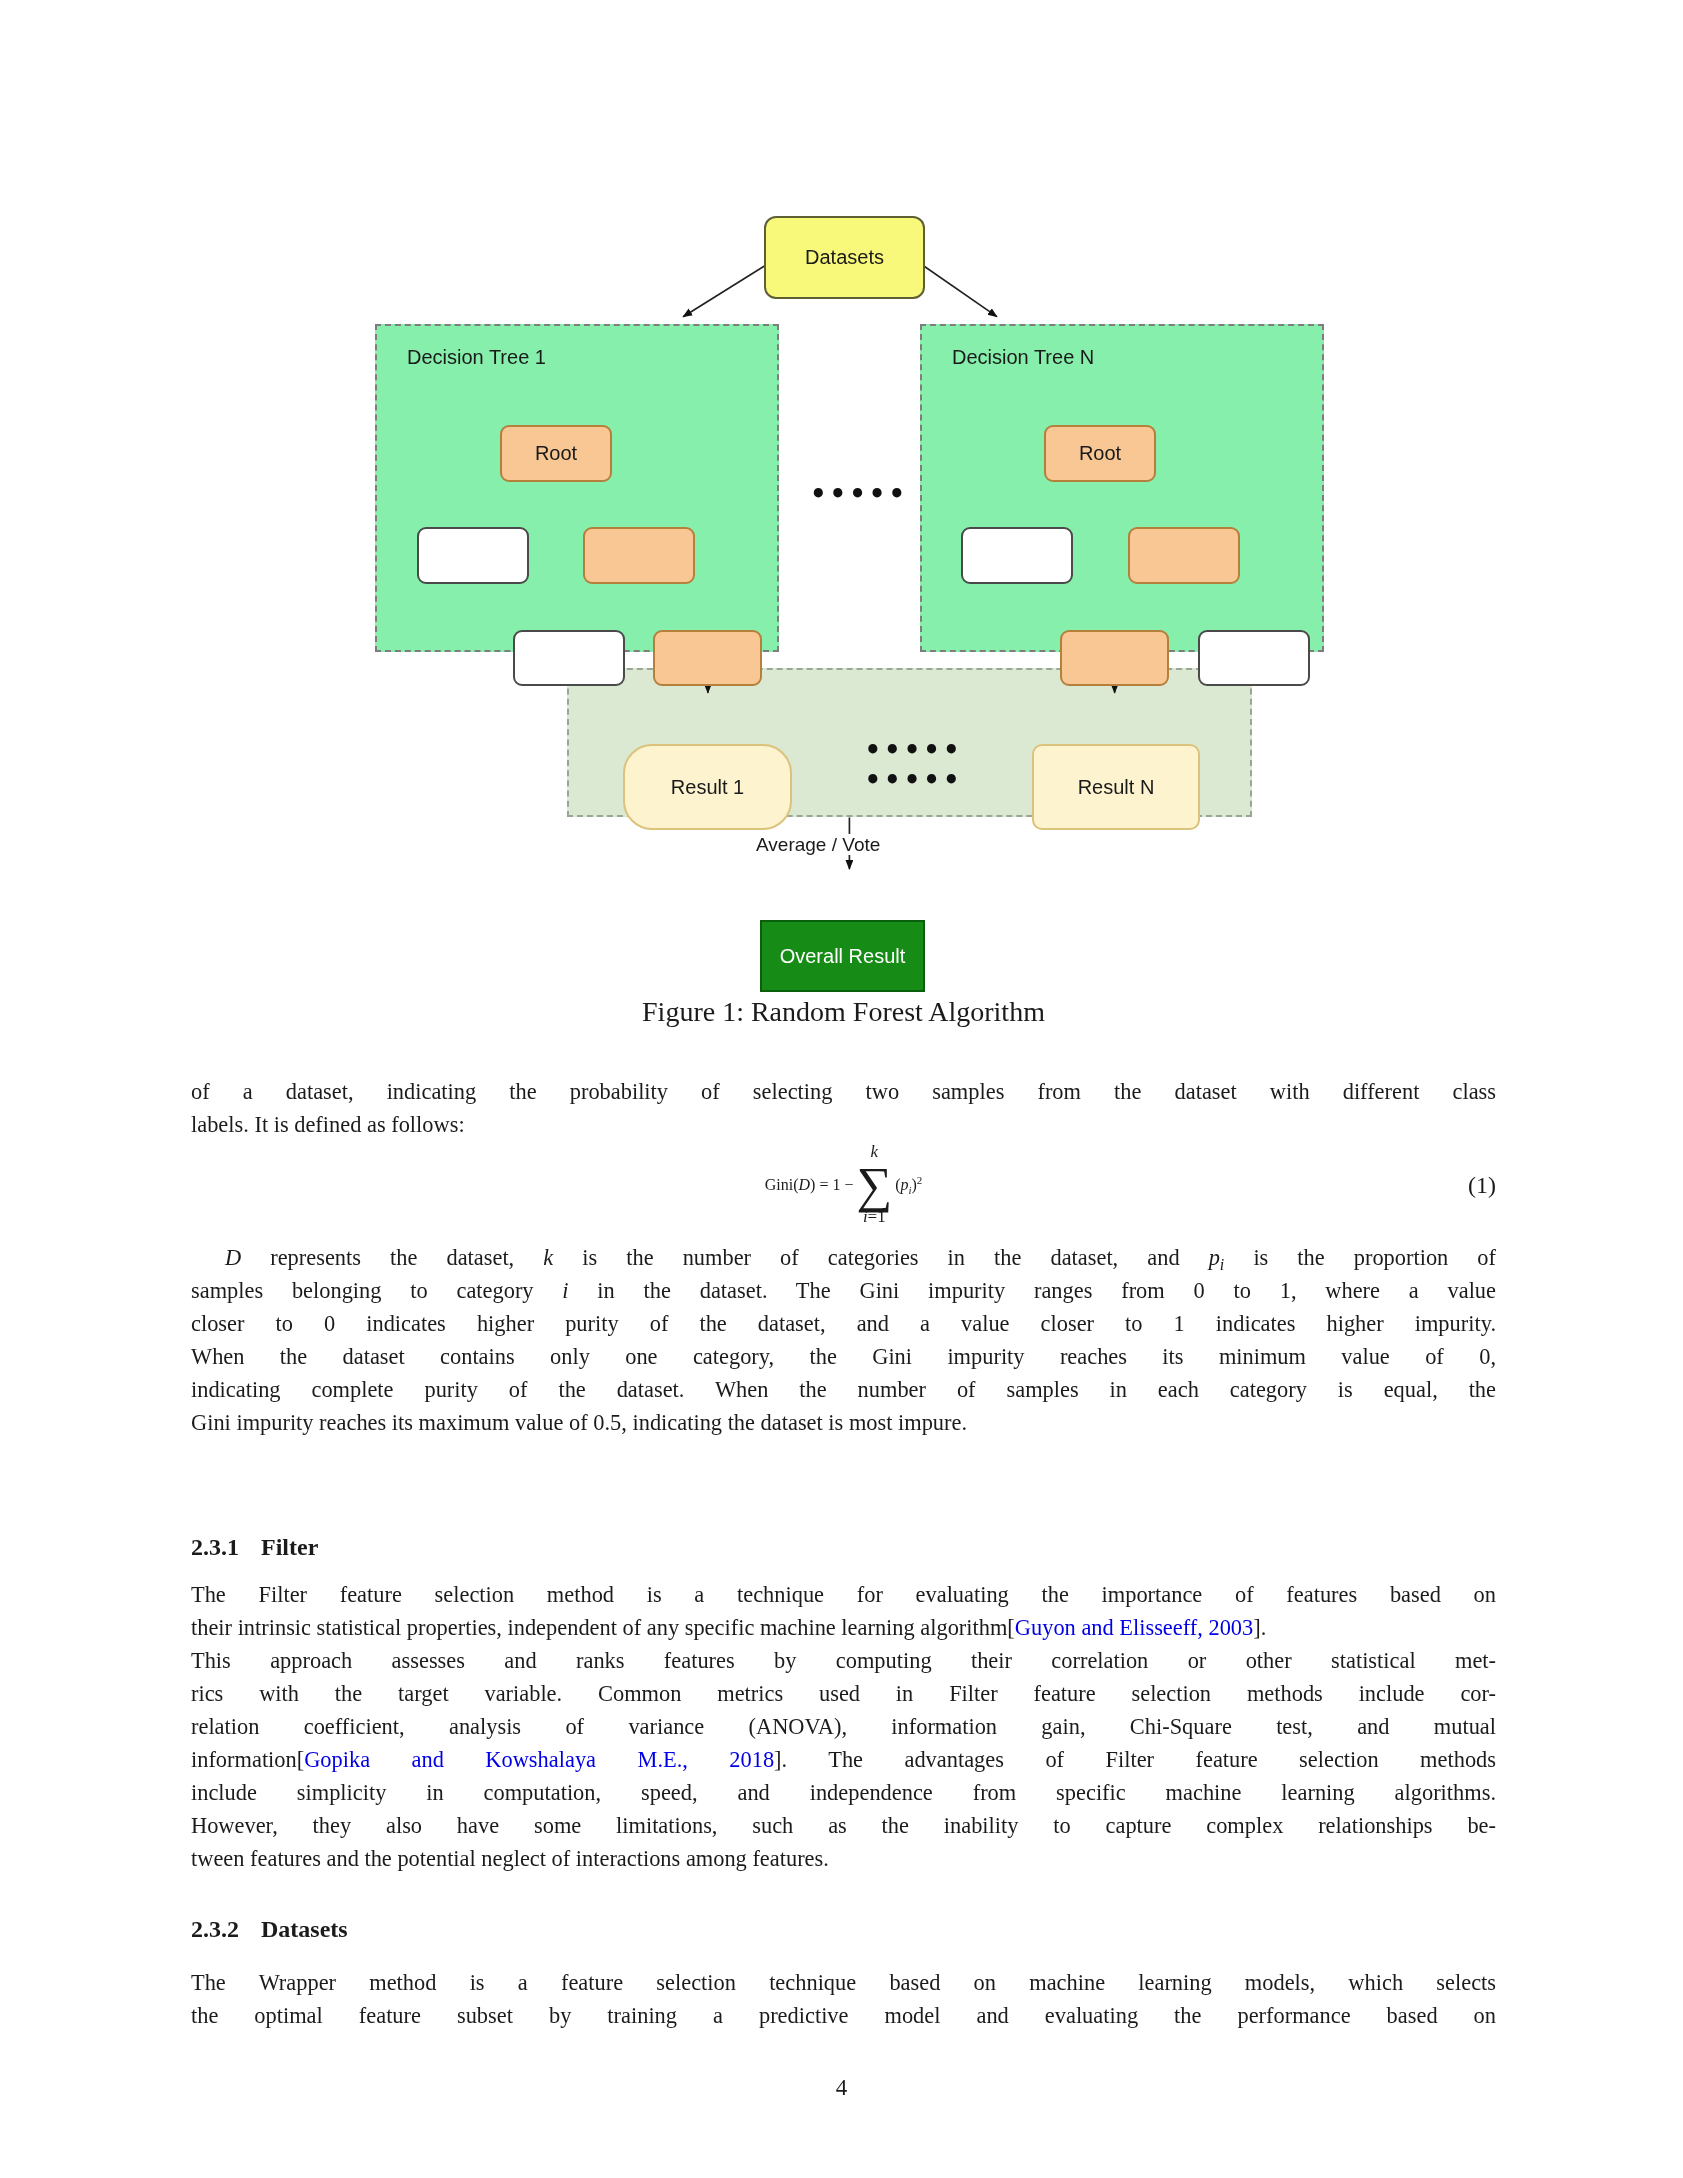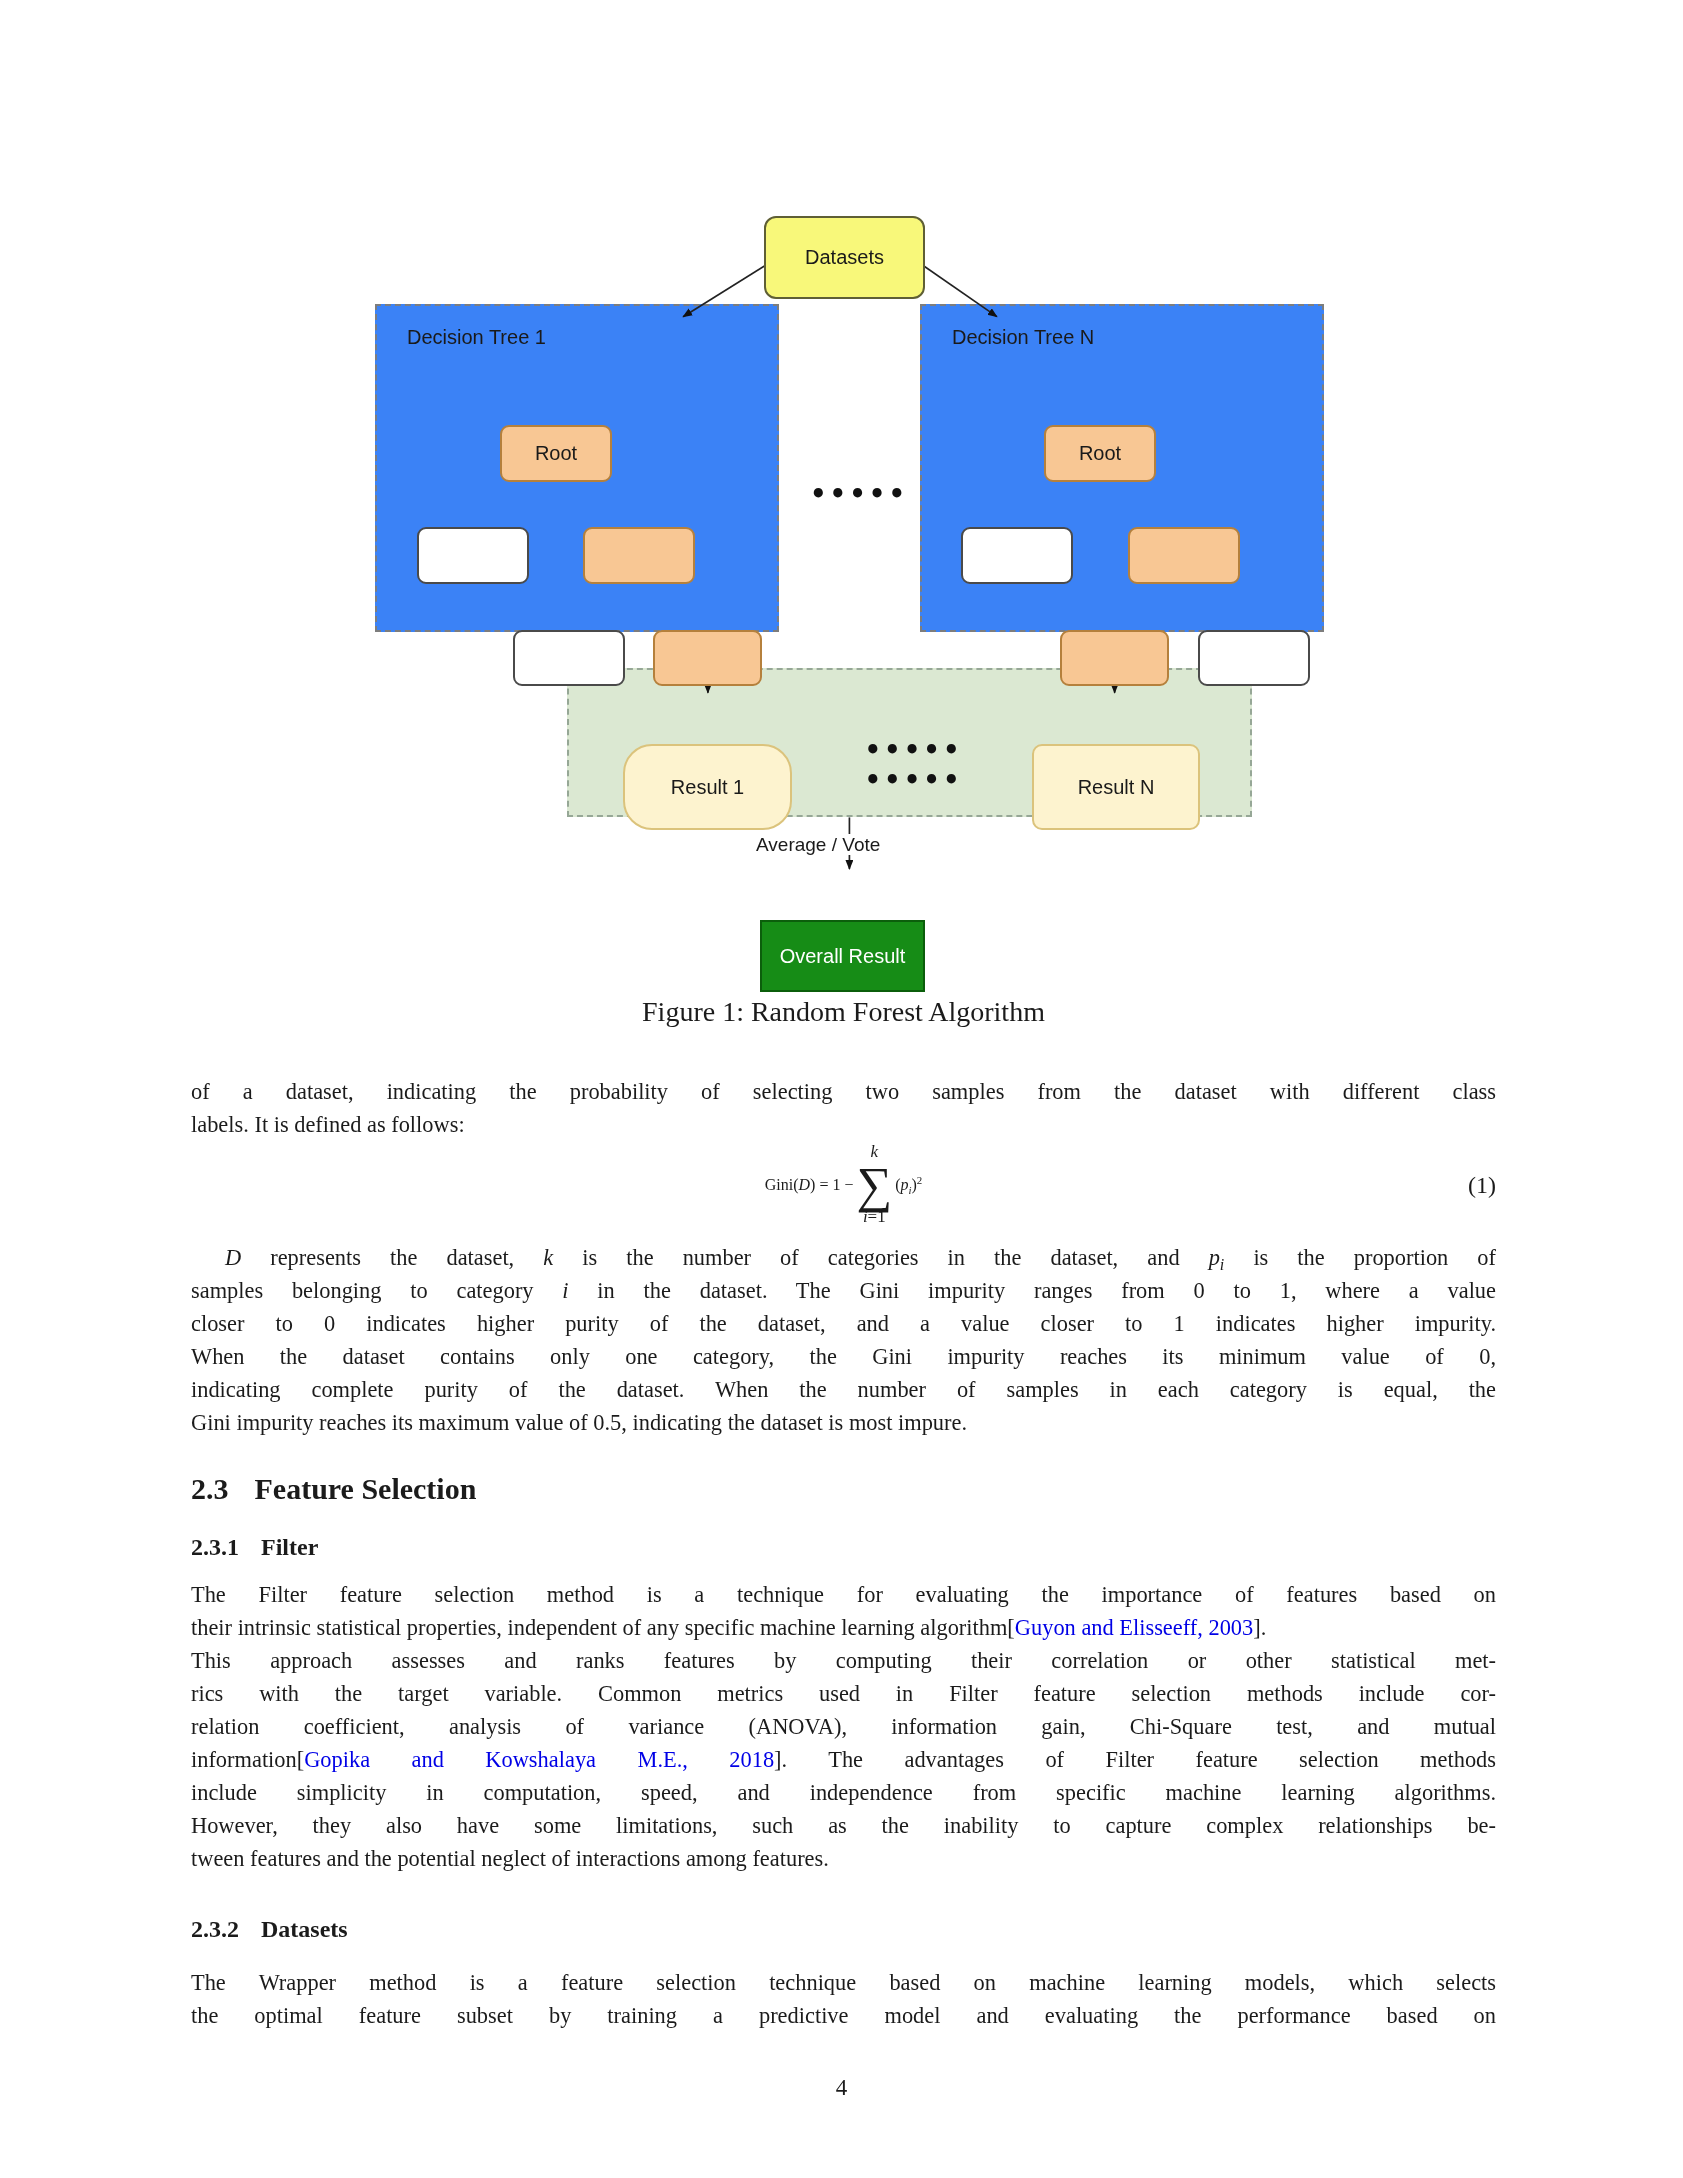--- a/index.html
+++ b/index.html
@@ -2,21 +2,21 @@
 <html><head>
 <meta charset="utf-8">
 <style>
   html,body{margin:0;padding:0;background:#ffffff;}
   .page{position:relative;width:1683px;height:2178px;background:#ffffff;overflow:hidden;
         font-family:"Liberation Serif","DejaVu Serif",serif;color:#1b1b1b;}
 
   
   .fig{position:absolute;left:0;top:0;width:1683px;height:1049px;}
   .fig svg{position:absolute;left:0;top:0;}
-  .panel{position:absolute;top:304px;width:404px;height:328px;background:#3b82f6;
+  .panel{position:absolute;top:324px;width:404px;height:328px;background:#86efac;
          border:2px dashed #7d7d7d;box-sizing:border-box;z-index:1;}
   #panel1{left:375px;} #panelN{left:920px;}
   .panel-label{position:absolute;left:30px;top:20px;font-family:"Liberation Sans","DejaVu Sans",sans-serif;
                font-size:20px;color:#1a1a1a;}
   .band{position:absolute;left:567px;top:668px;width:685px;height:149px;background:#dbe8d2;
         border:2px dashed #96a796;box-sizing:border-box;z-index:1;}
   .node{position:absolute;display:flex;align-items:center;justify-content:center;box-sizing:border-box;
         font-family:"Liberation Sans","DejaVu Sans",sans-serif;font-size:20px;color:#1a1a1a;z-index:3;margin-top:44px;}
   #nd-datasets{left:764px;top:172px;width:161px;height:83px;background:#f8f87a;
                border:2px solid #5f5f35;border-radius:12px;}
@@ -170,23 +170,20 @@
 
   <div class="tb" id="para2">
       <div class="tline jl ind"><span class="it">D</span><span> represents the dataset, </span><span class="it">k</span><span> is the number of categories in the dataset, and </span><span class="it">p</span><span class="it sb">i</span><span> is the proportion of</span></div>
       <div class="tline jl"><span>samples belonging to category </span><span class="it">i</span><span> in the dataset. The Gini impurity ranges from 0 to 1, where a value</span></div>
       <div class="tline jl"><span>closer to 0 indicates higher purity of the dataset, and a value closer to 1 indicates higher impurity.</span></div>
       <div class="tline jl"><span>When the dataset contains only one category, the Gini impurity reaches its minimum value of 0,</span></div>
       <div class="tline jl"><span>indicating complete purity of the dataset. When the number of samples in each category is equal, the</span></div>
       <div class="tline"><span>Gini impurity reaches its maximum value of 0.5, indicating the dataset is most impure.</span></div>
     </div>
 
-  <div class="tb h-sec">
-    <span>2.3</span><span class="ht">Feature Selection</span>
-  </div>
   <div class="tb h-sub" id="h231">
     <span>2.3.1</span><span class="ht">Filter</span>
   </div>
 
   <div class="tb" id="para3">
       <div class="tline jl"><span>The Filter feature selection method is a technique for evaluating the importance of features based on</span></div>
       <div class="tline nw"><span>their intrinsic statistical properties, independent of any specific machine learning algorithm[</span><span class="cite">Guyon and Elisseeff, 2003</span><span>].</span></div>
       <div class="tline jl"><span>This approach assesses and ranks features by computing their correlation or other statistical met-</span></div>
       <div class="tline jl"><span>rics with the target variable. Common metrics used in Filter feature selection methods include cor-</span></div>
       <div class="tline jl"><span>relation coefficient, analysis of variance (ANOVA), information gain, Chi-Square test, and mutual</span></div>

